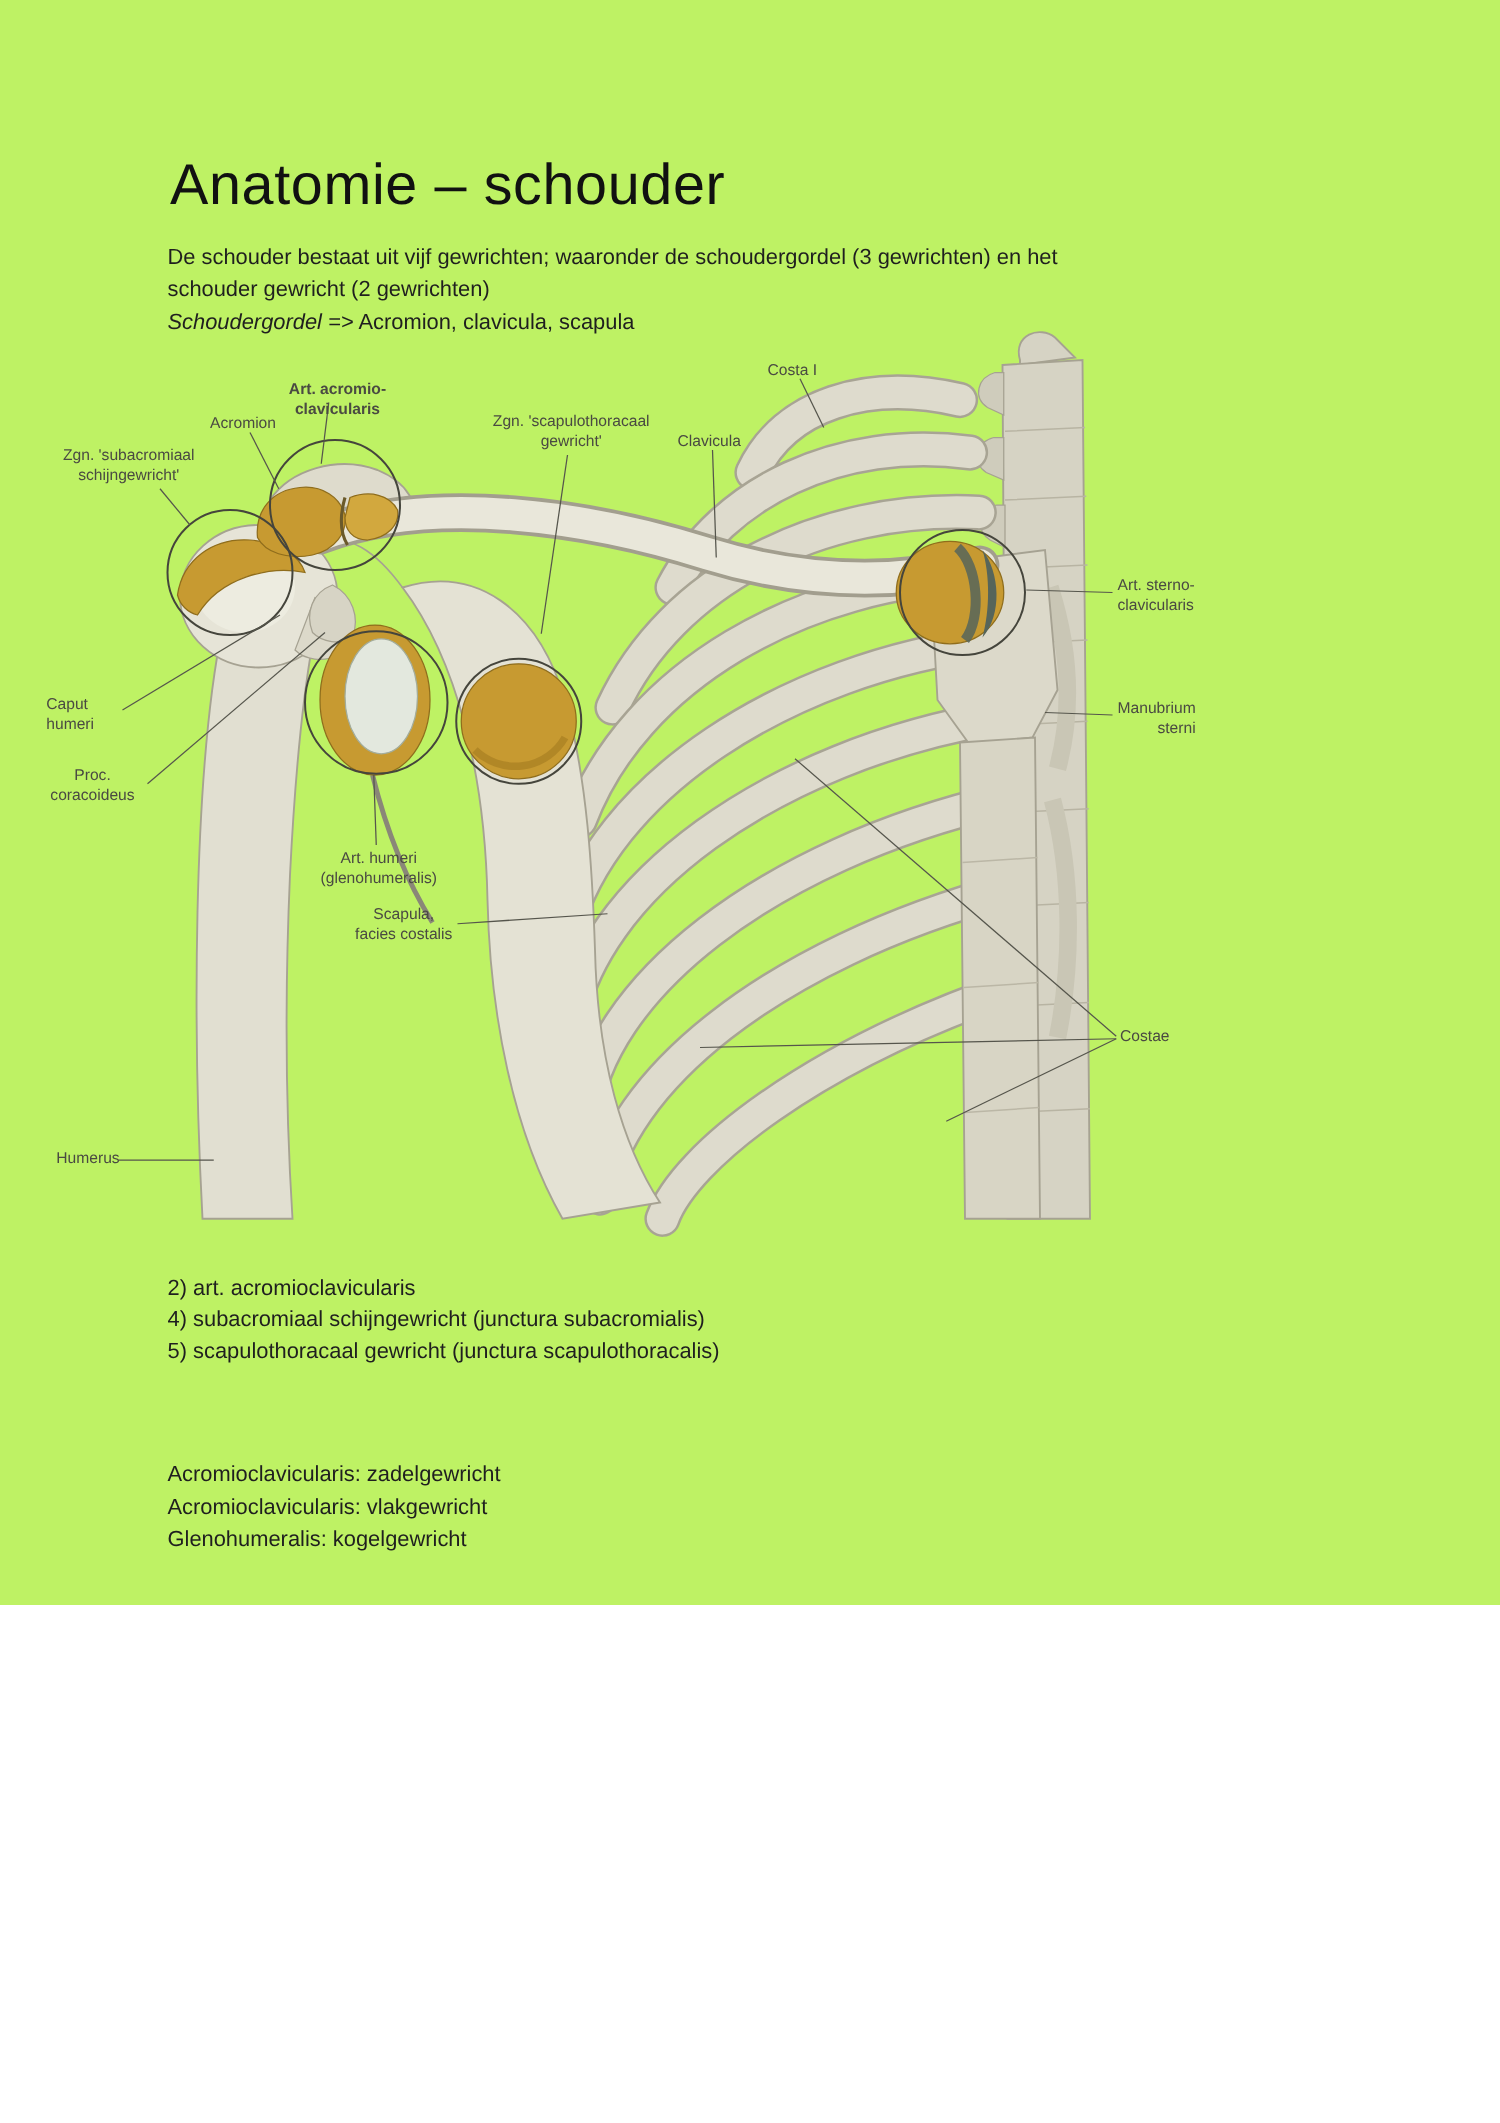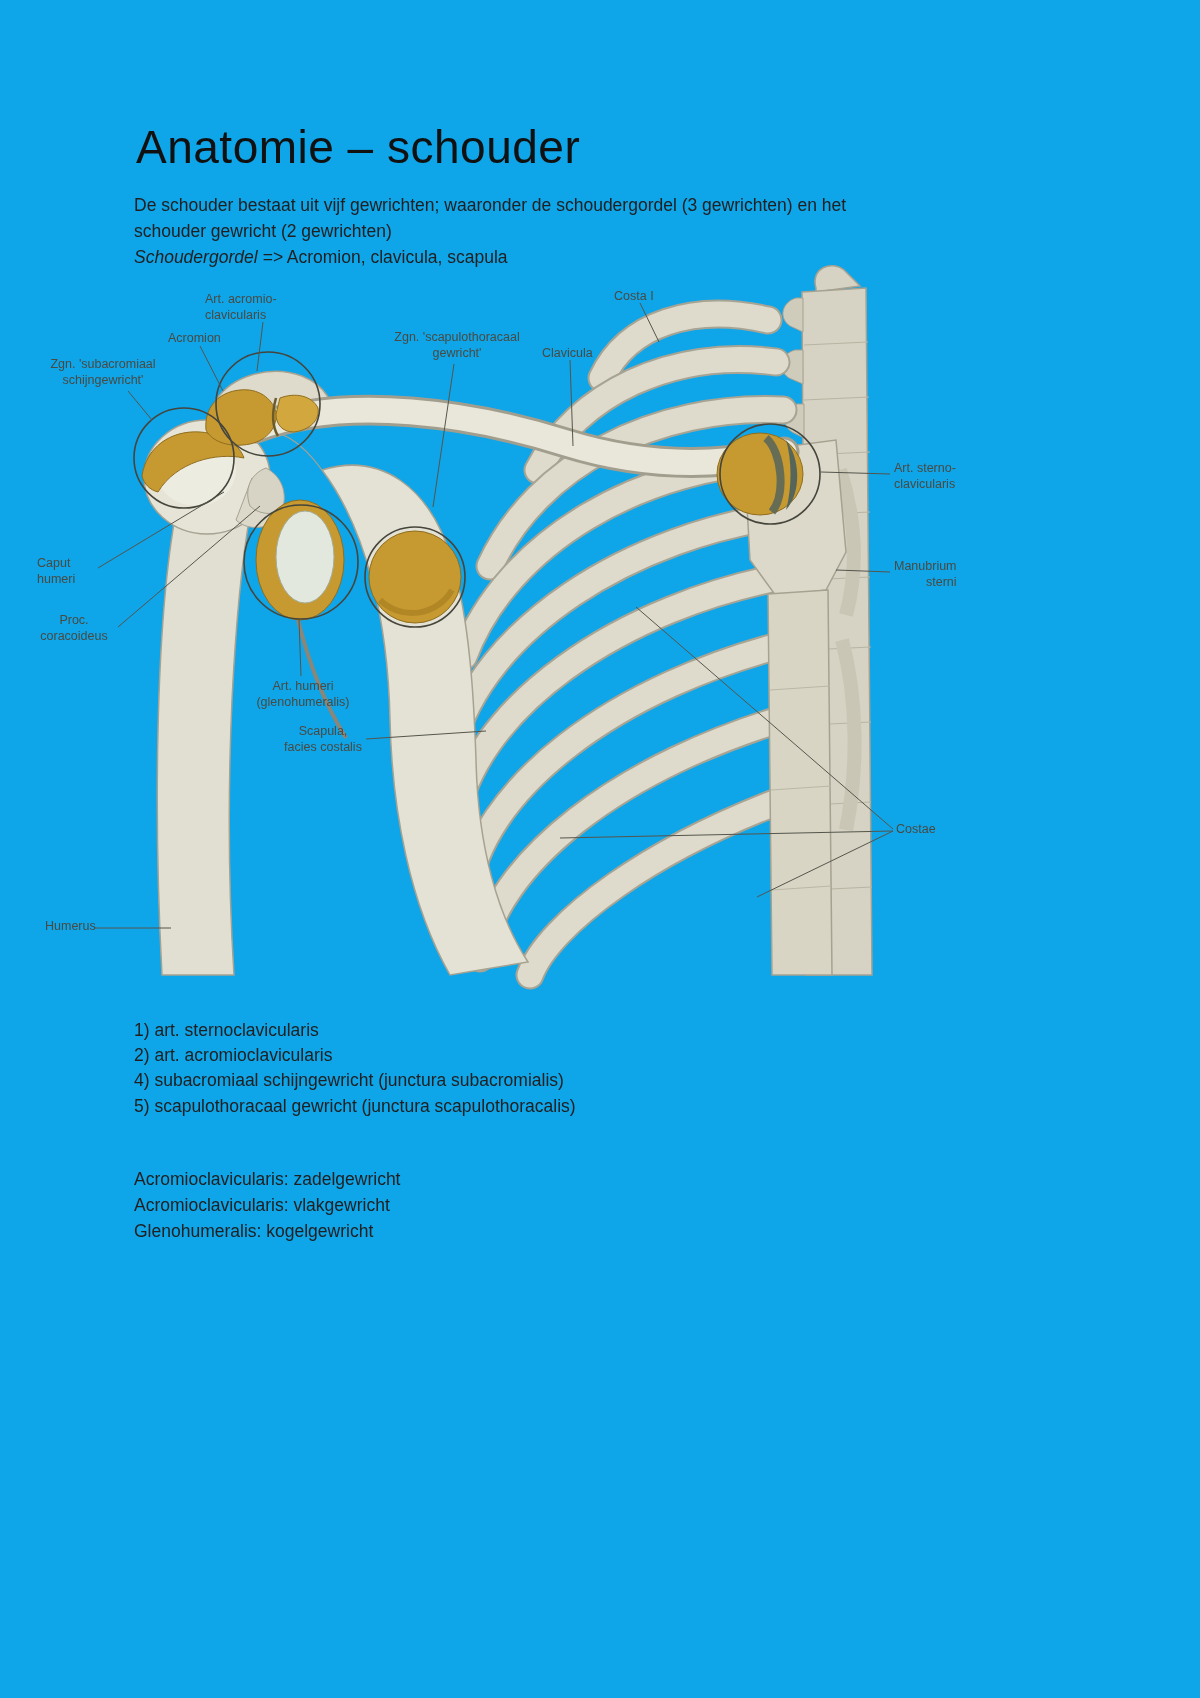--- a/index.html
+++ b/index.html
@@ -1,17 +1,17 @@
 <!DOCTYPE html>
 <html><head>
 <meta charset="utf-8">
 <style>
   html,body{margin:0;padding:0;background:#ffffff;}
   .page{
-    position:relative;width:1200px;height:1698px;background:#0ea5e9;
+    position:relative;width:1200px;height:1284px;background:#bef264;
     font-family:"Liberation Sans", sans-serif;color:#1f1f1f;overflow:hidden;
   }
   .title{
     position:absolute;left:136px;top:120px;margin:0;
     font-size:46px;font-weight:400;color:#111111;letter-spacing:.5px;
   }
   .intro{
     position:absolute;left:134px;top:192px;margin:0;
     font-size:17.5px;line-height:26px;white-space:pre-line;
   }
@@ -145,21 +145,21 @@
         <line class="leader" x1="118" y1="627" x2="260" y2="506"></line>
         <line class="leader" x1="301" y1="676" x2="299" y2="620"></line>
         <line class="leader" x1="366" y1="739" x2="486" y2="731"></line>
         <line class="leader" x1="893" y1="829" x2="636" y2="607"></line>
         <line class="leader" x1="893" y1="831" x2="560" y2="838"></line>
         <line class="leader" x1="893" y1="831" x2="757" y2="897"></line>
         <line class="leader" x1="95" y1="928" x2="171" y2="928"></line>
       </g>
     </svg>
 
-    <div class="fig-label" style="left:205px;top:292px;width:130px;">Art. acromio-
+    <div class="fig-label" style="left:205px;top:304px;width:130px;text-align:center;font-weight:bold;">Art. acromio-
 clavicularis</div>
     <div class="fig-label" style="left:168px;top:331px;">Acromion</div>
     <div class="fig-label" style="left:38px;top:357px;width:130px;text-align:center;">Zgn. 'subacromiaal
 schijngewricht'</div>
     <div class="fig-label" style="left:382px;top:330px;width:150px;text-align:center;">Zgn. 'scapulothoracaal
 gewricht'</div>
     <div class="fig-label" style="left:542px;top:346px;">Clavicula</div>
     <div class="fig-label" style="left:614px;top:289px;">Costa I</div>
     <div class="fig-label" style="left:894px;top:461px;">Art. sterno-
 clavicularis</div>
@@ -171,21 +171,20 @@
 coracoideus</div>
     <div class="fig-label" style="left:238px;top:679px;width:130px;text-align:center;">Art. humeri
 (glenohumeralis)</div>
     <div class="fig-label" style="left:268px;top:724px;width:110px;text-align:center;">Scapula,
 facies costalis</div>
     <div class="fig-label" style="left:896px;top:822px;">Costae</div>
     <div class="fig-label" style="left:45px;top:919px;">Humerus</div>
   </div>
 
   <div class="joint-list">
-    <div>1) art. sternoclavicularis</div>
     <div>2) art. acromioclavicularis</div>
     <div>4) subacromiaal schijngewricht (junctura subacromialis)</div>
     <div>5) scapulothoracaal gewricht (junctura scapulothoracalis)</div>
   </div>
 
   <div class="joint-types">
     <div>Acromioclavicularis: zadelgewricht</div>
     <div>Acromioclavicularis: vlakgewricht</div>
     <div>Glenohumeralis: kogelgewricht</div>
   </div>

